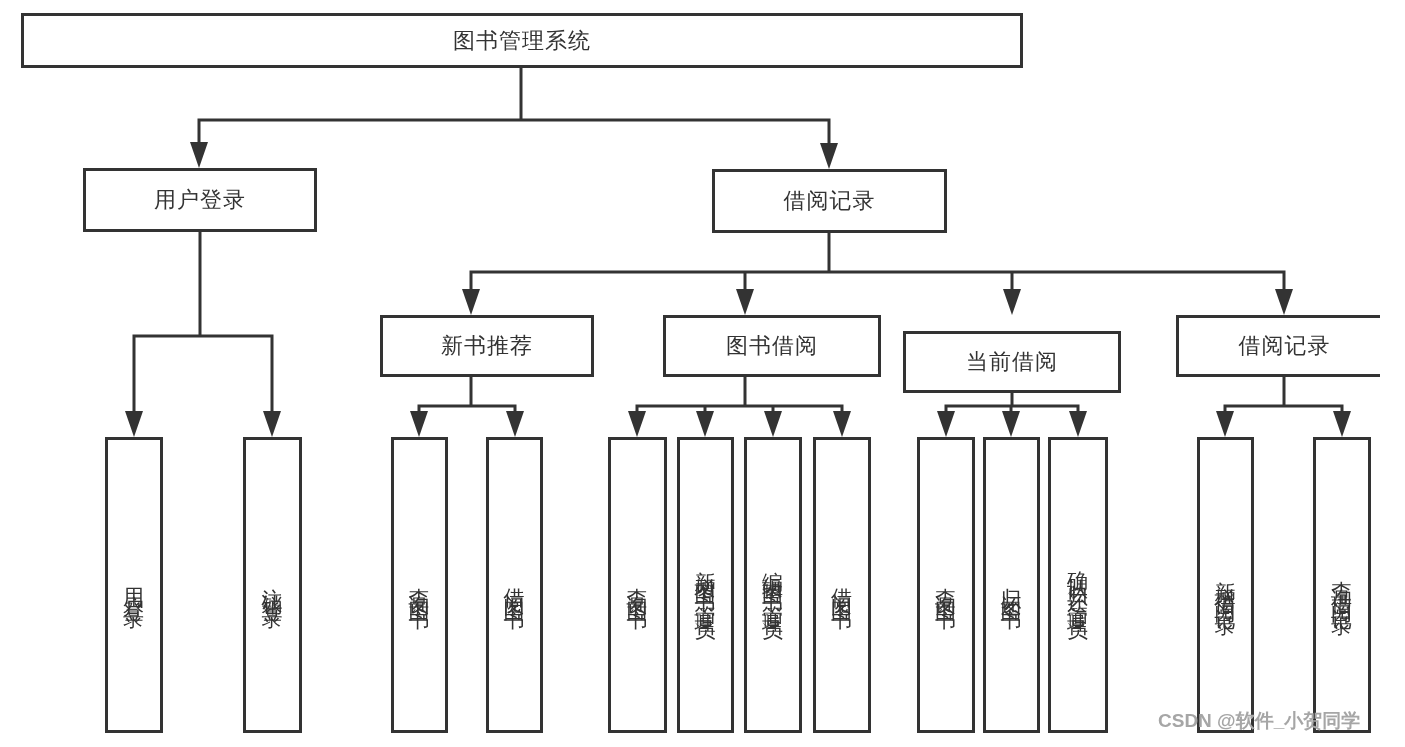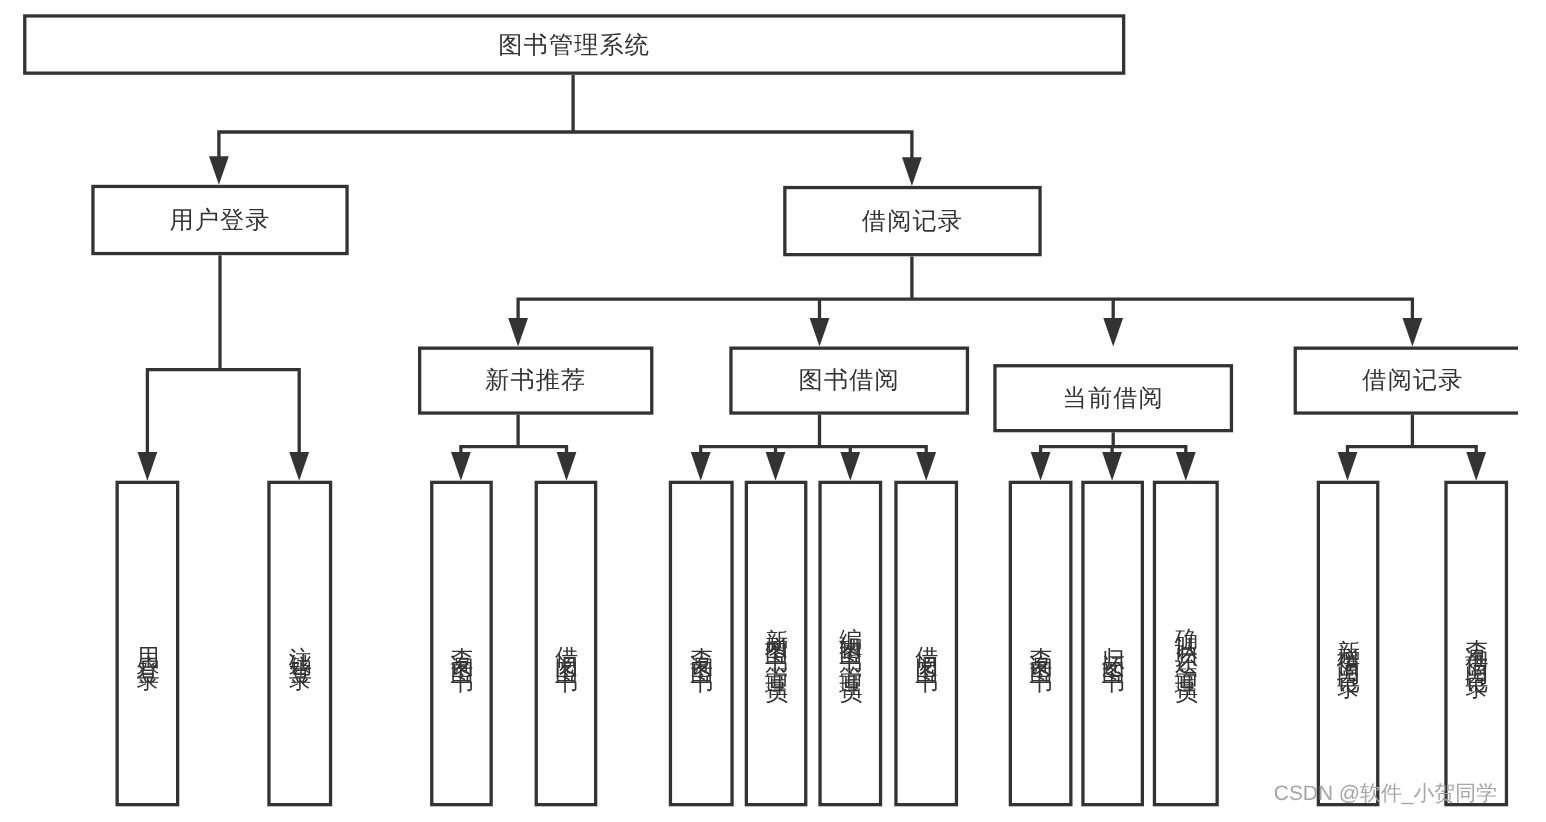--- a/index.html
+++ b/index.html
@@ -41,20 +41,21 @@
     letter-spacing: 7px;
     line-height: 1;
   }
   .watermark {
     position: absolute;
     left: 1158px;
     top: 708px;
     font-size: 19px;
     color: #a6a6a6;
     white-space: nowrap;
+    font-weight: bold;
   }
 </style>
 </head>
 <body>
 
 <div class="canvas">
 
   <svg class="connectors" width="1405" height="747" viewBox="0 0 1405 747">
     <g stroke="#333333" stroke-width="3" fill="none">
 

